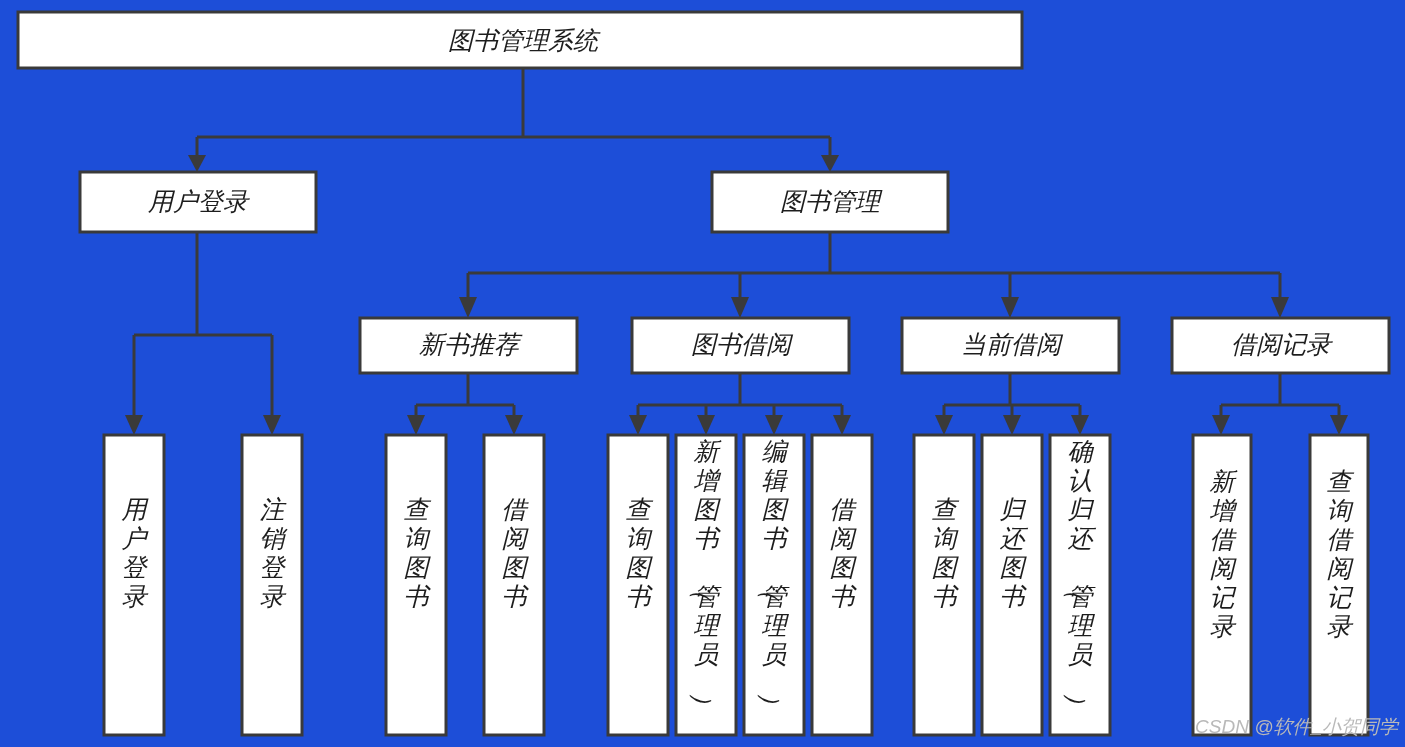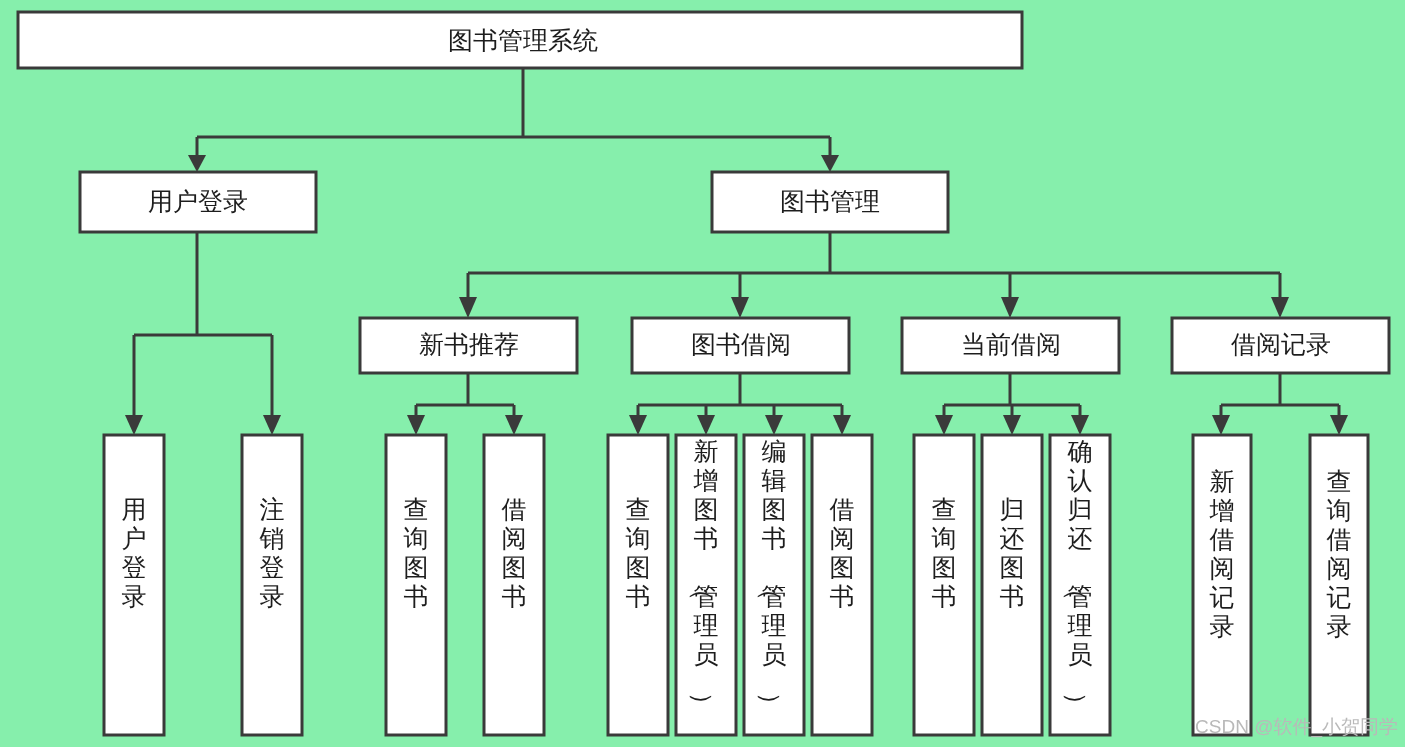--- a/index.html
+++ b/index.html
@@ -8,22 +8,23 @@
     padding: 0;
     background: #ffffff;
   }
   body {
     font-family: "Liberation Sans", "DejaVu Sans", sans-serif;
   }
   #diagram-root {
     position: relative;
     width: 1405px;
     height: 747px;
-    background: #86efac;
+    background: #1d4ed8;
     overflow: hidden;
+    font-style: italic;
   }
   svg.diagram-canvas {
     position: absolute;
     left: 0;
     top: 0;
     width: 1405px;
     height: 747px;
   }
   .node-rect {
     fill: #ffffff;

